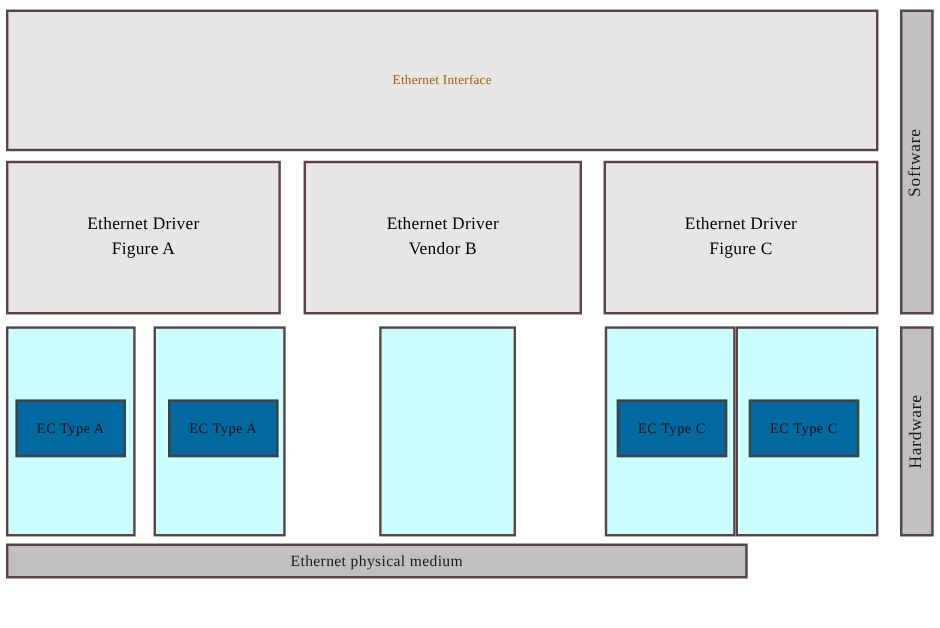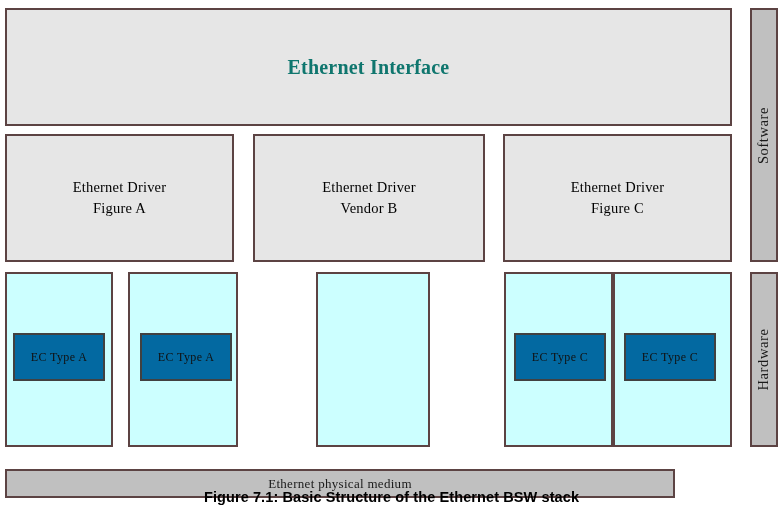--- a/index.html
+++ b/index.html
@@ -45,25 +45,25 @@
     align-items: center;
     justify-content: center;
     text-align: center;
     font-family: "Liberation Serif", serif;
     font-size: 12px;
     letter-spacing: 0.4px;
     color: #111111;
   }
   .title-text {
     font-family: "Liberation Serif", serif;
-    font-weight: bold;
-    font-size: 20px;
+    font-weight: normal;
+    font-size: 11px;
     letter-spacing: 0.2px;
     line-height: 1.35;
-    color: #0f766e;
+    color: #a16207;
   }
   .driver-text {
     font-family: "Liberation Serif", serif;
     font-weight: normal;
     font-size: 14.5px;
     letter-spacing: 0.2px;
     line-height: 1.45;
     color: #000000;
   }
   .side-box {
@@ -156,27 +156,26 @@
   <div class="box hw-box" style="left:504px; top:272px; width:109px; height:175px;"></div>
   <div class="ec-box" style="left:514px; top:333px; width:92px; height:48px;">
     <span>EC Type C</span>
   </div>
 
   <div class="box hw-box" style="left:613px; top:272px; width:119px; height:175px;"></div>
   <div class="ec-box" style="left:624px; top:333px; width:92px; height:48px;">
     <span>EC Type C</span>
   </div>
 
-  <div class="medium-bar" style="left:5px; top:453px; width:670px; height:29px;margin-top:16px;">
+  <div class="medium-bar" style="left:5px; top:453px; width:618px; height:29px;">
     <span class="medium-text">Ethernet physical medium</span>
   </div>
 
   <div class="side-box" style="left:750px; top:8px; width:28px; height:254px;">
     <span class="side-label">Software</span>
   </div>
 
   <div class="side-box" style="left:750px; top:272px; width:28px; height:175px;">
     <span class="side-label">Hardware</span>
   </div>
 
-  <div class="caption">Figure 7.1: Basic Structure of the Ethernet BSW stack</div>
 
 </div>
 
 </body></html>

